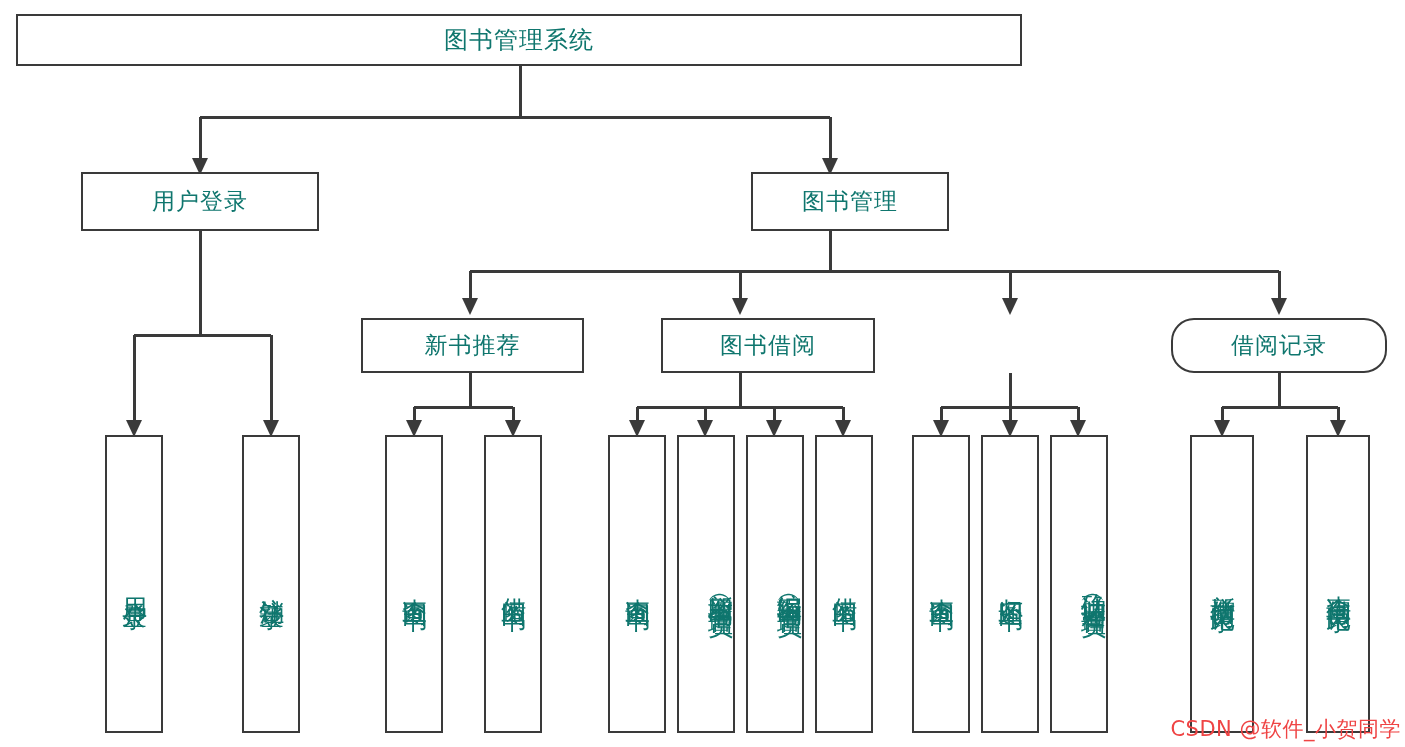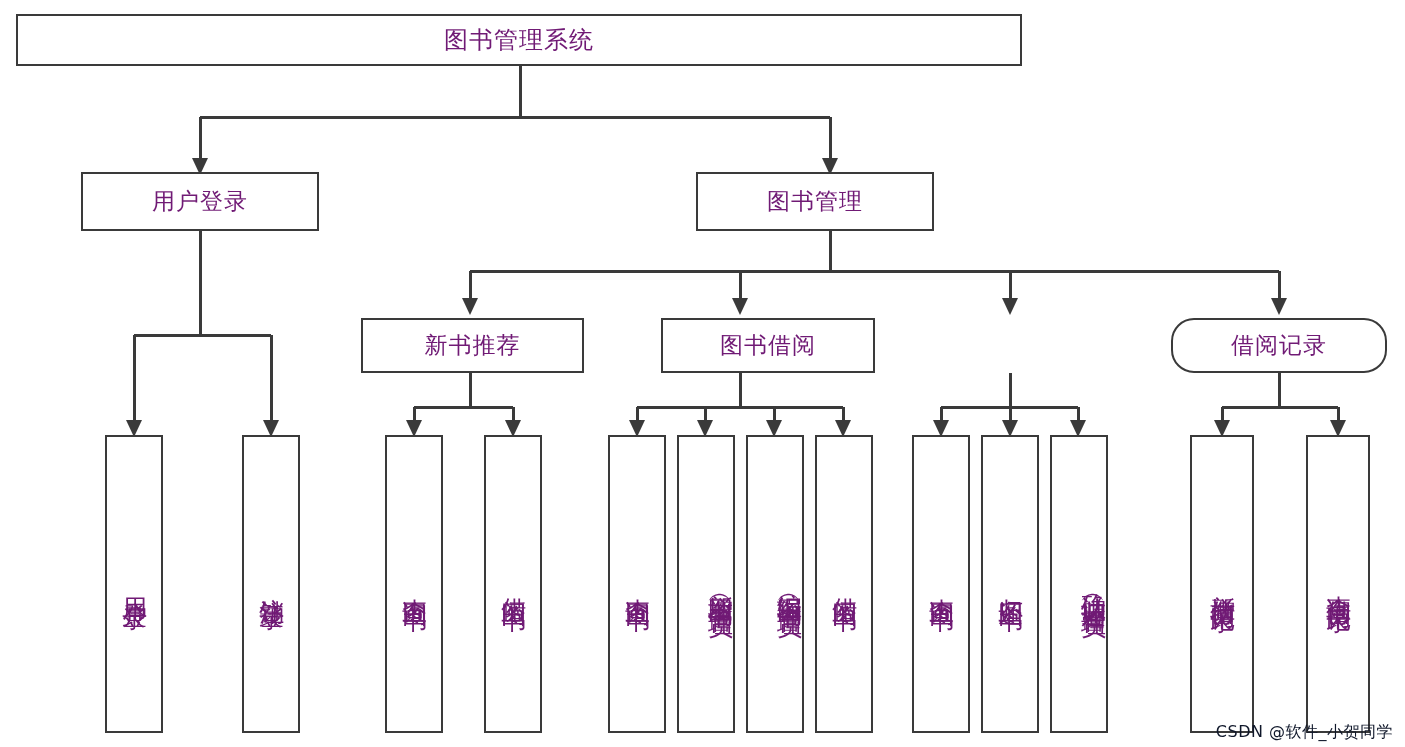--- a/index.html
+++ b/index.html
@@ -27,21 +27,21 @@
     pointer-events: none;
   }
   .node {
     position: absolute;
     box-sizing: border-box;
     border: 2px solid #3a3a3a;
     background: #ffffff;
     display: flex;
     align-items: center;
     justify-content: center;
-    color: #701a75;
+    color: #0f766e;
   }
   .node-h {
     font-size: 23px;
     letter-spacing: 1px;
     line-height: 1.1;
   }
   .node-root {
     font-size: 24px;
   }
   .node-v {
@@ -57,24 +57,24 @@
   .node-v.v-mid {
     align-items: center;
     padding-top: 0;
   }
   .node-label {
     display: block;
     white-space: nowrap;
   }
   .watermark {
     position: absolute;
-    right: 12px;
+    right: 4px;
     bottom: 4px;
-    font-size: 16px;
-    color: #0f172a;
+    font-size: 21px;
+    color: #ef4444;
     white-space: nowrap;
     letter-spacing: 0.5px;
   }
 </style>
 </head>
 <body>
 
 <div id="canvas">
 
   <svg id="wires" viewBox="0 0 1405 747" width="1405" height="747" xmlns="http://www.w3.org/2000/svg">
@@ -144,21 +144,21 @@
     </g>
   </svg>
 
   <div class="node node-h node-root" style="left:16px; top:14px; width:1006px; height:52px;">
     <span class="node-label">图书管理系统</span>
   </div>
 
   <div class="node node-h" style="left:81px; top:172px; width:238px; height:59px;">
     <span class="node-label">用户登录</span>
   </div>
-  <div class="node node-h" style="left:696px; top:172px; width:238px; height:59px;">
+  <div class="node node-h" style="left:751px; top:172px; width:198px; height:59px;">
     <span class="node-label">图书管理</span>
   </div>
 
   <div class="node node-h" style="left:361px; top:318px; width:223px; height:55px;">
     <span class="node-label">新书推荐</span>
   </div>
   <div class="node node-h" style="left:633px; top:318px; width:214px; height:55px;margin-left:28px;">
     <span class="node-label">图书借阅</span>
   </div>
   <div class="node node-h" style="left:1171px; top:318px; width:216px; height:55px;border-radius:23px;">

